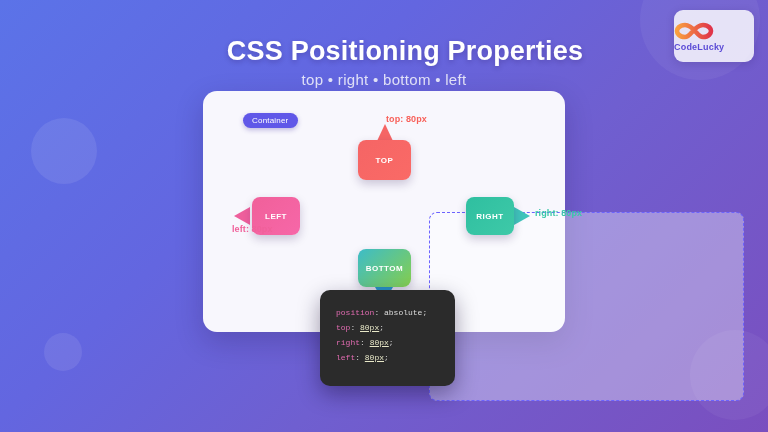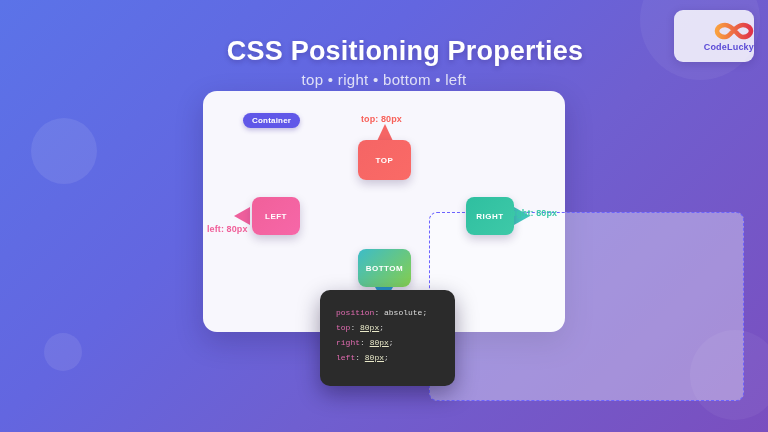--- a/index.html
+++ b/index.html
@@ -21,21 +21,21 @@
   #blob-c { width:120px;height:120px;left:640px; top:-40px; background:rgba(255,255,255,0.05);}
   #blob-d { width:90px; height:90px; left:690px; top:330px; background:rgba(255,255,255,0.05);}
 
   
   #logo-badge {
     position:absolute; right:14px; top:10px;
     width:80px; height:52px;
     background:rgba(255,255,255,0.82);
     border-radius:9px;
     display:flex; flex-direction:column;
-    align-items:flex-end; justify-content:center;
+    align-items:flex-start; justify-content:center;
     gap:1px;
     box-shadow:0 2px 8px rgba(40,20,90,0.18);
   }
   #logo-mark { width:40px; height:20px; display:block; }
   #logo-text {
     font-size:9px; font-weight:bold; letter-spacing:.2px;
     color:#5b4bd6;
   }
 
   
@@ -69,21 +69,21 @@
     position:absolute;
     left:226px; top:121px;
     width:315px; height:189px;
     border:1.6px dashed #6c63ff;
     border-radius:8px;
     background:rgba(255,255,255,0.35);
   }
   #container-badge {
     position:absolute; left:243px; top:113px;
     background:#6057e8; color:#fff;
-    font-size:8px; font-weight:bold;
+    font-size:8px; font-weight:normal;
     padding:3px 9px; border-radius:9px;
     letter-spacing:.2px;
     box-shadow:0 2px 5px rgba(60,40,160,0.3);
   }
 
   
   .pos-box {
     position:absolute;
     display:flex; align-items:center; justify-content:center;
     border-radius:8px;
@@ -134,20 +134,21 @@
     border-right:9px solid transparent;
     border-top:16px solid #27a8d8;
   }
 
   
   .measure-label {
     position:absolute;
     font-size:9px; font-weight:bold;
     letter-spacing:.1px;
     white-space:nowrap;
+    margin-left:25px;
   }
   #label-top    { left:361px; top:114px; color:#f8615a; }
   #label-left   { left:207px; top:224px; color:#f0609a; }
   #label-right  { left:510px; top:208px; color:#3ac7a8; }
   #label-bottom { left:363px; top:292px; color:#34a5c9; opacity:.55; }
 
   
   #code-block {
     position:absolute;
     left:320px; top:290px;

